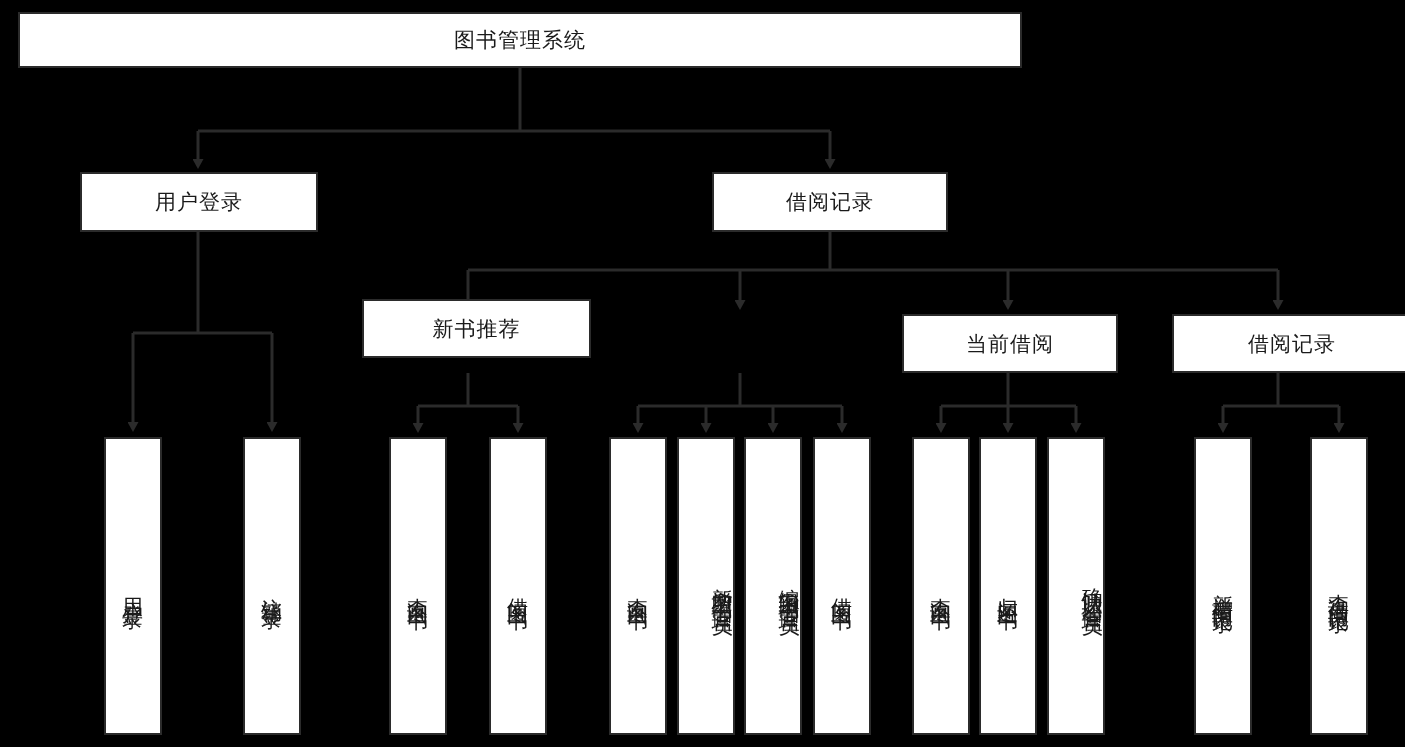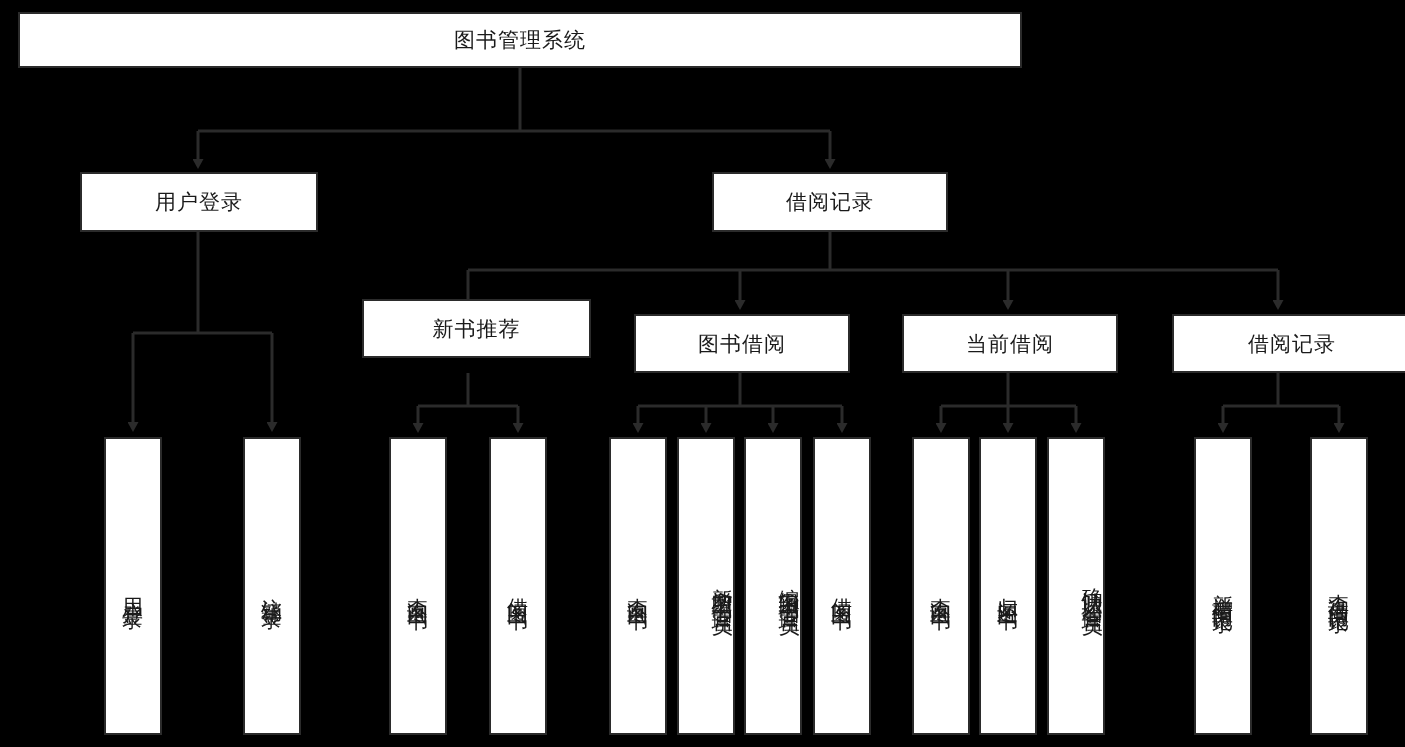--- a/index.html
+++ b/index.html
@@ -127,23 +127,20 @@
   <div class="node h" style="left:80px; top:172px; width:238px; height:60px;">
     <span class="label">用户登录</span>
   </div>
   <div class="node h" style="left:712px; top:172px; width:236px; height:60px;">
     <span class="label">借阅记录</span>
   </div>
 
   <div class="node h" style="left:362px; top:299px; width:229px; height:59px;">
     <span class="label">新书推荐</span>
   </div>
-  <div class="node h" style="left:634px; top:314px; width:216px; height:59px;">
-    <span class="label">图书借阅</span>
-  </div>
   <div class="node h" style="left:902px; top:314px; width:216px; height:59px;justify-content:center;">
     <span class="label">当前借阅</span>
   </div>
   <div class="node h" style="left:1172px; top:314px; width:240px; height:59px;">
     <span class="label">借阅记录</span>
   </div>
 
   <div class="node v mid" style="left:104px; top:437px; width:58px; height:298px;">
     <span class="label">用户登录</span>
   </div>

